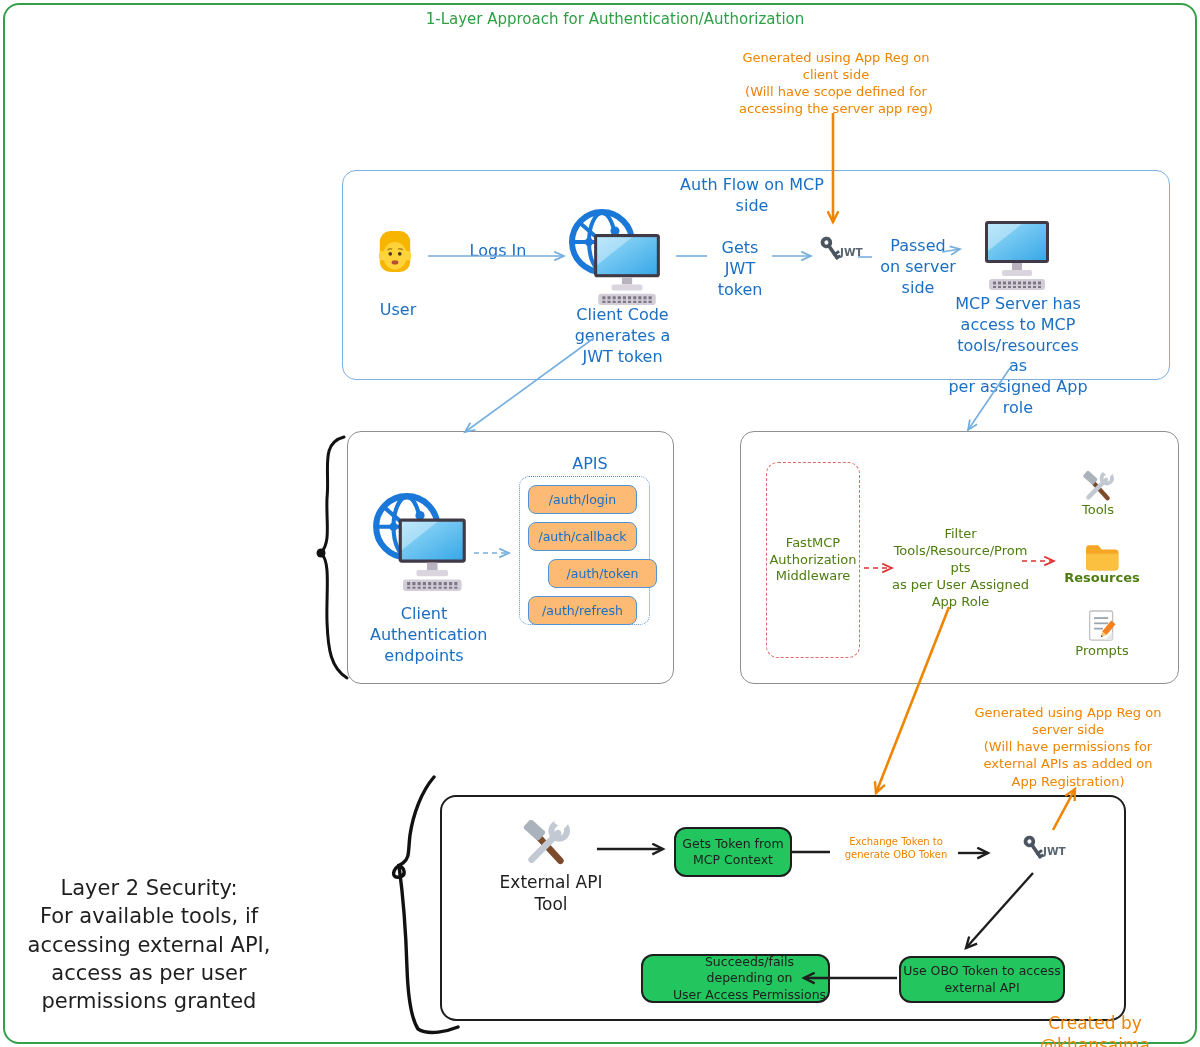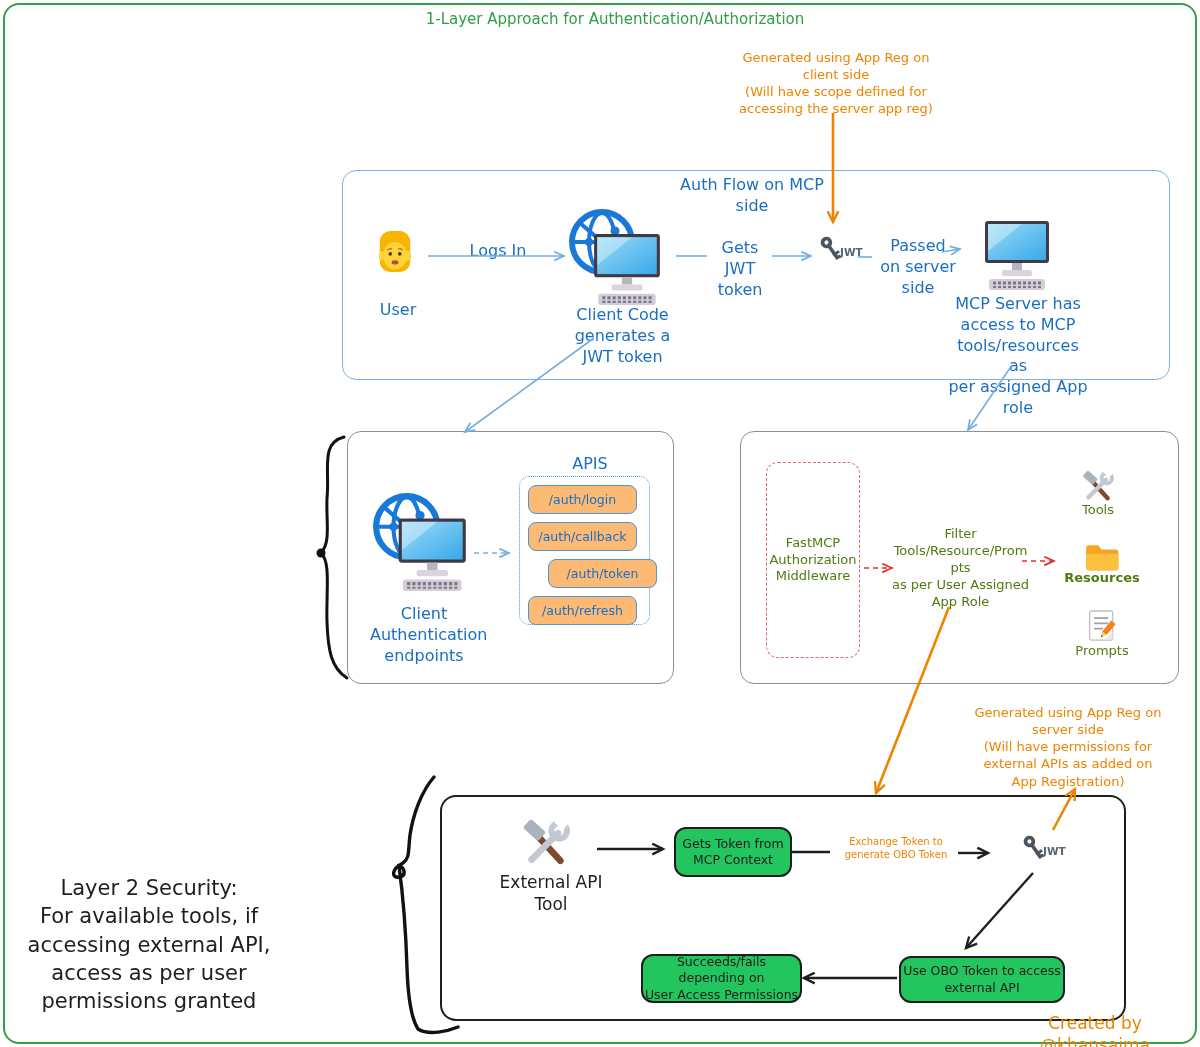--- a/index.html
+++ b/index.html
@@ -240,21 +240,21 @@
 
   <span class="abs" style="left:1021px;top:833px;width:26px;height:30px;">
     <svg width="26" height="30">
         <use href="#sym-key"></use>
       </svg>
     </span>
   <div class="abs jwt-txt" style="left:1043px;top:845px;">JWT</div>
 
   <div class="abs node-box t" style="left:899px;top:956px;width:162px;height:43px;">Use OBO Token to access
 external API</div>
-  <div class="abs node-box t" style="left:641px;top:954px;width:157px;height:45px;">Succeeds/fails depending on
+  <div class="abs node-box t" style="left:641px;top:954px;width:157px;height:45px;padding-left:28px;">Succeeds/fails depending on
 User Access Permissions</div>
 
   <div class="abs t credit" style="left:995px;top:1012px;width:200px;">Created by @khansaima</div>
 
   <svg class="abs overlay" width="1200" height="1047">
     <defs>
       <marker id="ah-blue" viewBox="0 0 12 10" refX="10" refY="5" markerWidth="13" markerHeight="11" orient="auto" markerUnits="userSpaceOnUse">
         <path d="M1,1 L10,5 L1,9" fill="none" stroke="#74aede" stroke-width="1.6"></path>
         </marker>
       <marker id="ah-red" viewBox="0 0 12 10" refX="10" refY="5" markerWidth="13" markerHeight="11" orient="auto" markerUnits="userSpaceOnUse">

